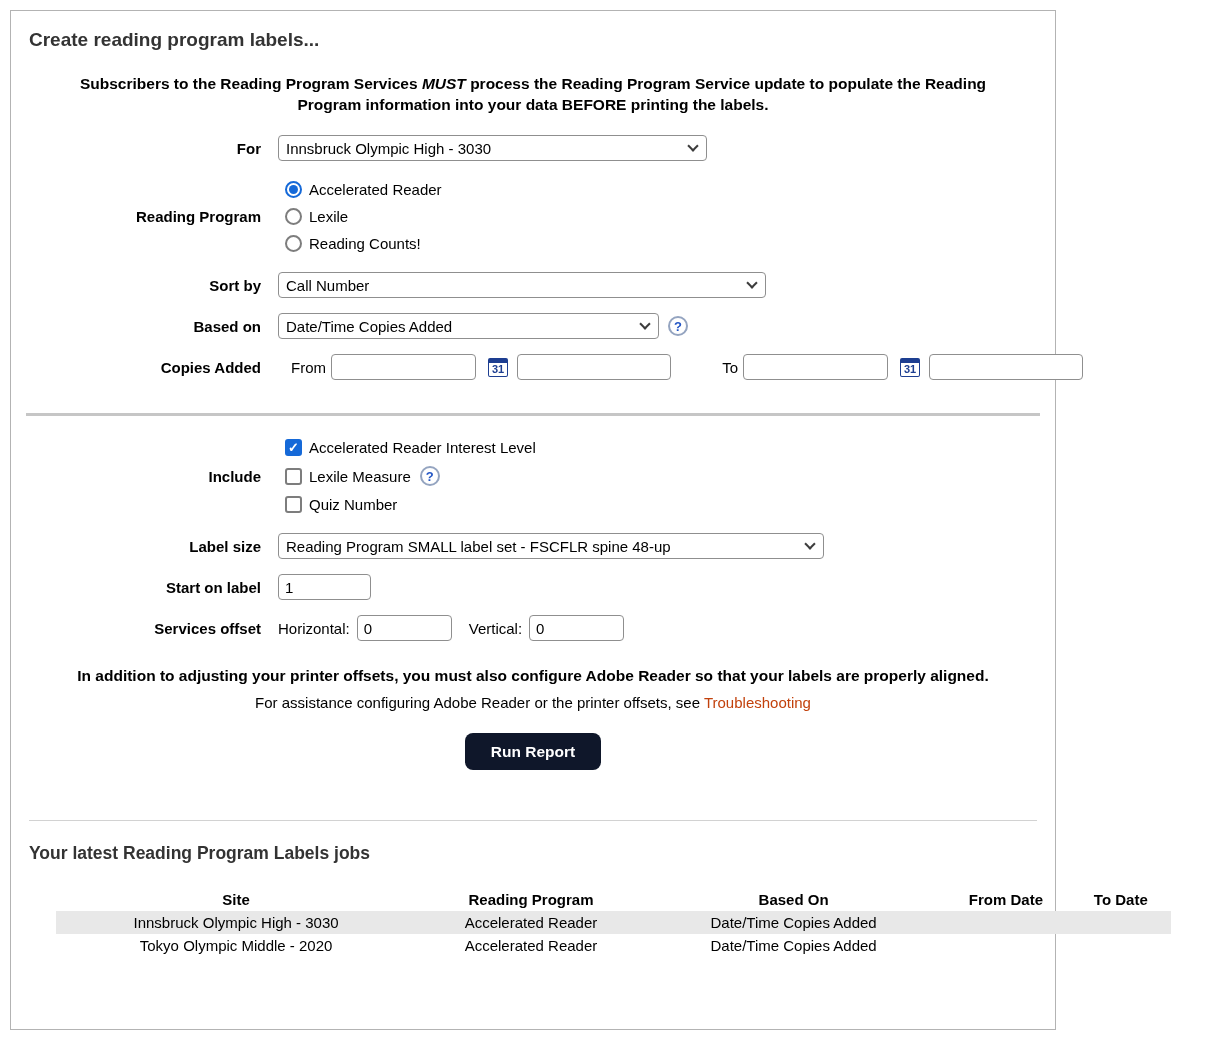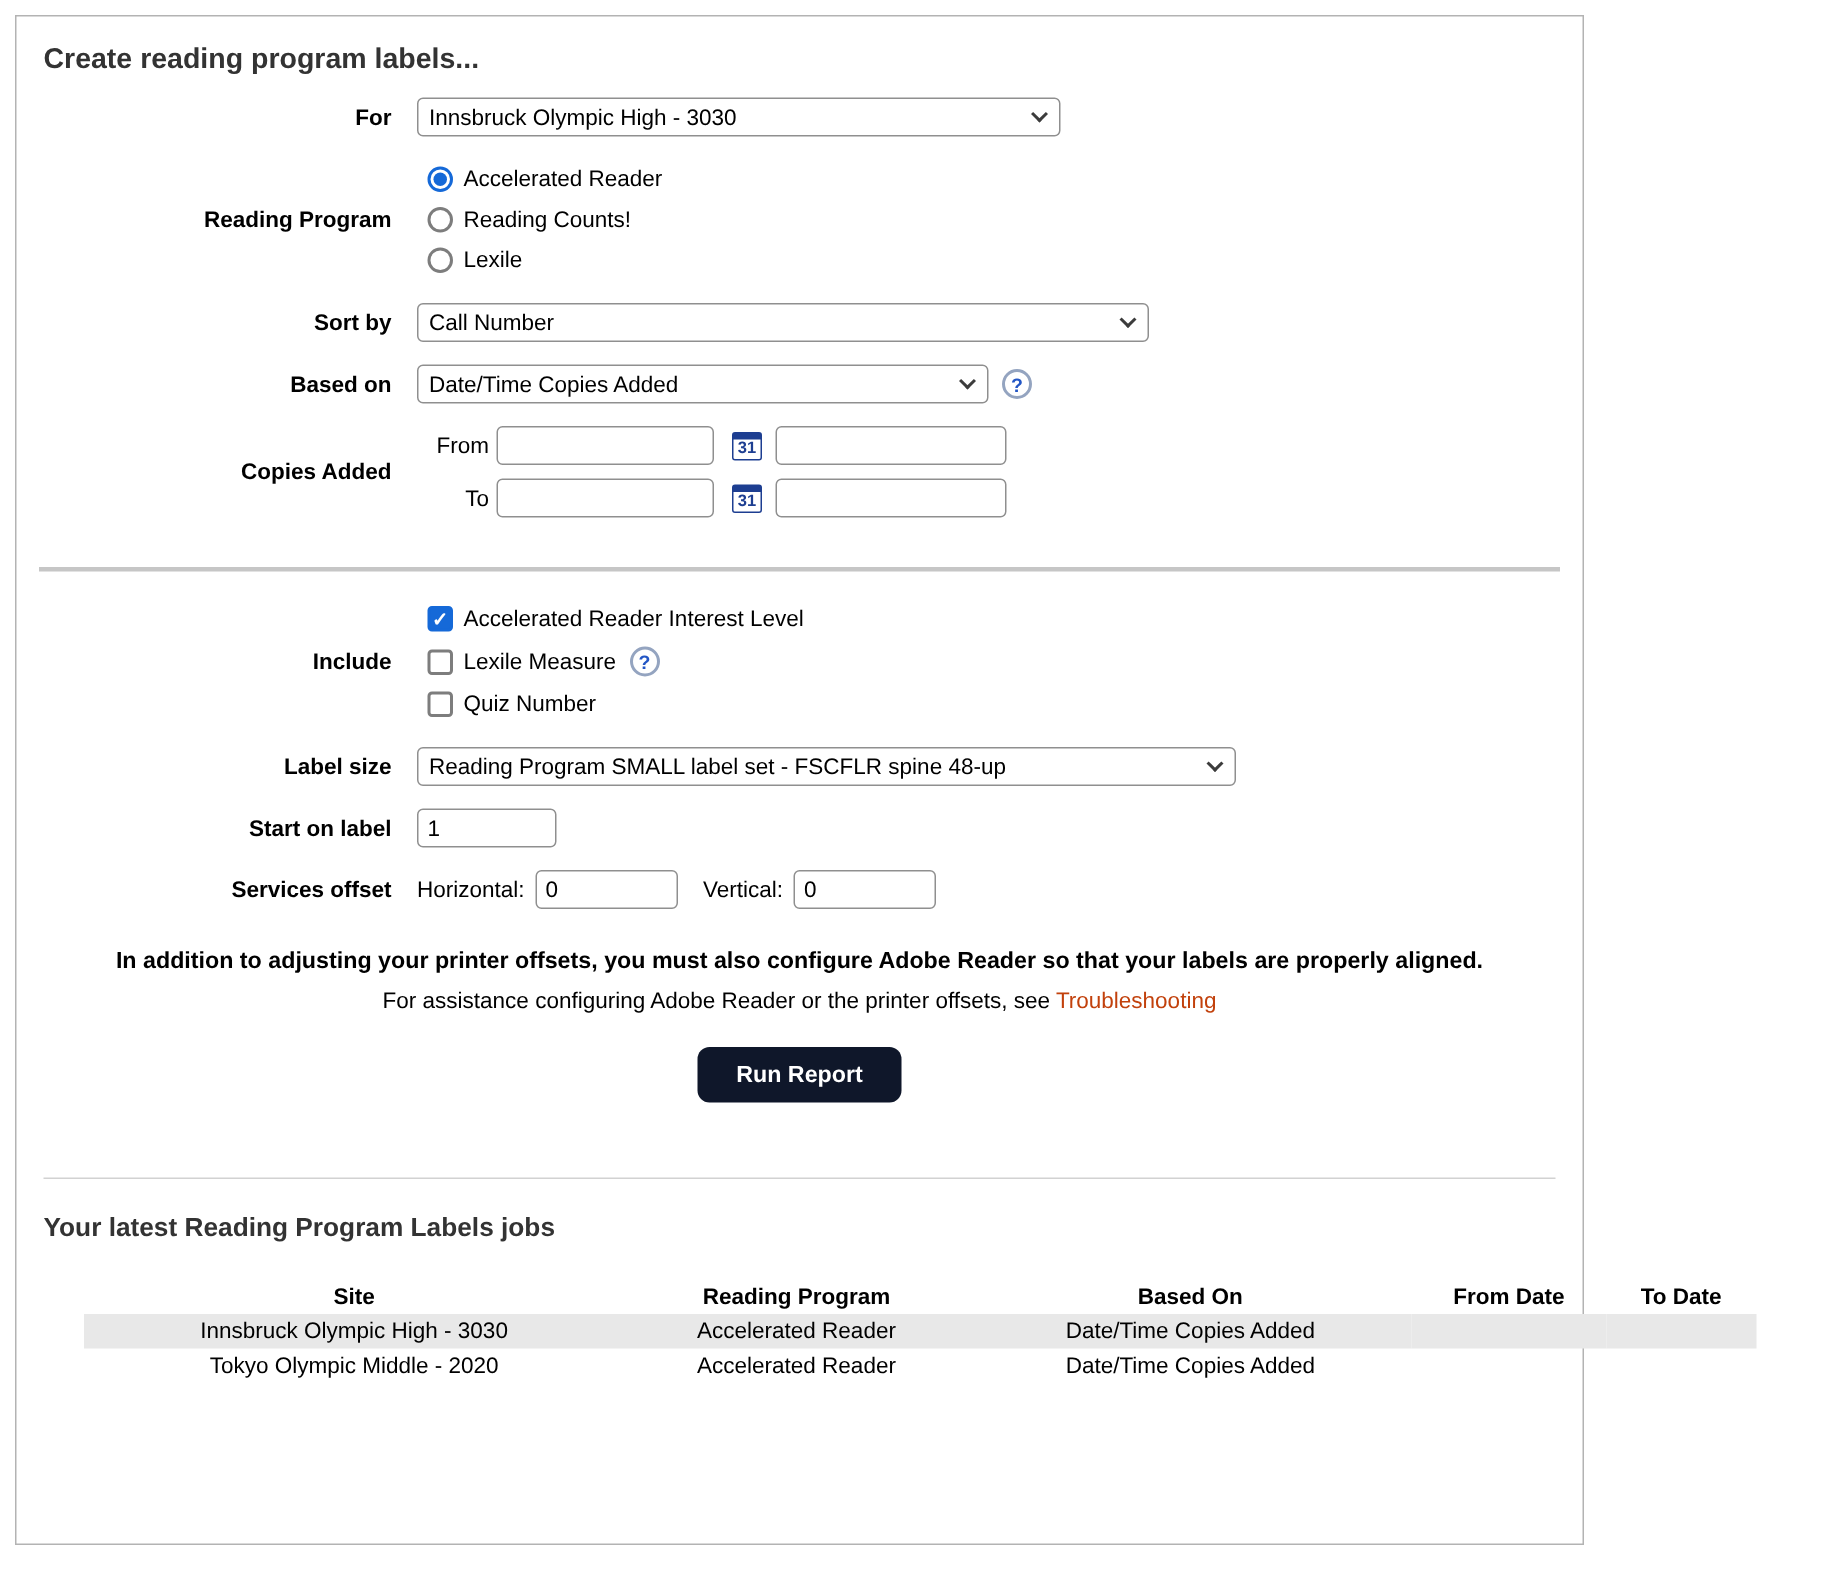--- a/index.html
+++ b/index.html
@@ -63,21 +63,21 @@
     width:20px; height:19px; border:1px solid #1d3e91; border-top:5px solid #1d3e91; border-radius:2px;
     display:inline-flex; align-items:center; justify-content:center; background:#fff;
     font-size:11px; font-weight:bold; color:#1d3e91; margin:0 9px 0 12px; flex:none; cursor:pointer;
   }
   .help-icon {
     width:20px; height:20px; border-radius:50%; border:2px solid #94a4c0; background:#fff;
     display:inline-flex; align-items:center; justify-content:center;
     font-size:13px; font-weight:bold; color:#2356c5; margin-left:9px; flex:none; cursor:pointer;
   }
 
-  .copies-field { display:flex; flex-direction:column; gap:9px; }
+  .copies-field { display:flex; flex-direction:row; gap:19px; }
   .copies-row { display:flex; align-items:center; }
   .copies-sublabel { width:48px; text-align:right; margin-right:5px; }
 
   .offset-label { margin-right:7px; }
   .offset-gap { width:17px; }
 
   .divider { height:3px; background:#c6c6c6; margin:14px 15px 0; }
   .thin-divider { border-top:1px solid #d2d2d2; margin-top:50px; }
 
   .note-bold { font-weight:bold; text-align:center; margin:26px 6px 9px; font-size:15.5px; }
@@ -98,20 +98,21 @@
   col.c1{width:32.3%} col.c2{width:20.6%} col.c3{width:26.5%} col.c4{width:11.6%} col.c5{width:9%}
 </style>
 </head>
 <body>
 
 <div class="panel">
 
   <div class="section-top">
     <h1 class="page-title">Create reading program labels...</h1>
 
+    <p class="intro"><span>Subscribers to the Reading Program Services </span><span class="must">MUST</span><span> process the Reading Program Service update to populate the Reading Program information into your data </span><span>BEFORE</span><span> printing the labels.</span></p>
 
     <div class="form-row">
       <div class="form-label">For</div>
       <div class="field">
         <div class="select w-for">
           <span>Innsbruck Olympic High - 3030</span>
           <span class="chev"></span>
         </div>
       </div>
     </div>
@@ -122,27 +123,27 @@
           <label class="choice-row">
             <span class="radio checked">
               <span class="dot"></span>
             </span>
             <span class="choice-label">Accelerated Reader</span>
           </label>
           <label class="choice-row">
             <span class="radio">
               <span class="dot"></span>
             </span>
-            <span class="choice-label">Reading Counts!</span>
+            <span class="choice-label">Lexile</span>
           </label>
           <label class="choice-row">
             <span class="radio">
               <span class="dot"></span>
             </span>
-            <span class="choice-label">Lexile</span>
+            <span class="choice-label">Reading Counts!</span>
           </label>
         </div>
     </div>
 
     <div class="form-row">
       <div class="form-label">Sort by</div>
       <div class="field">
         <div class="select w-sort">
           <span>Call Number</span>
           <span class="chev"></span>

